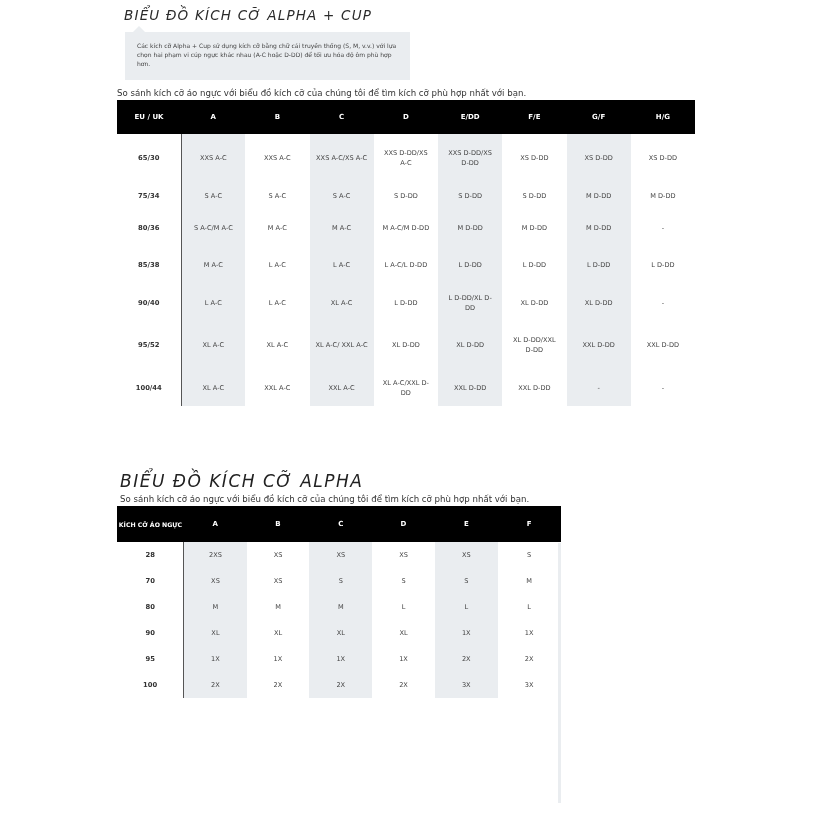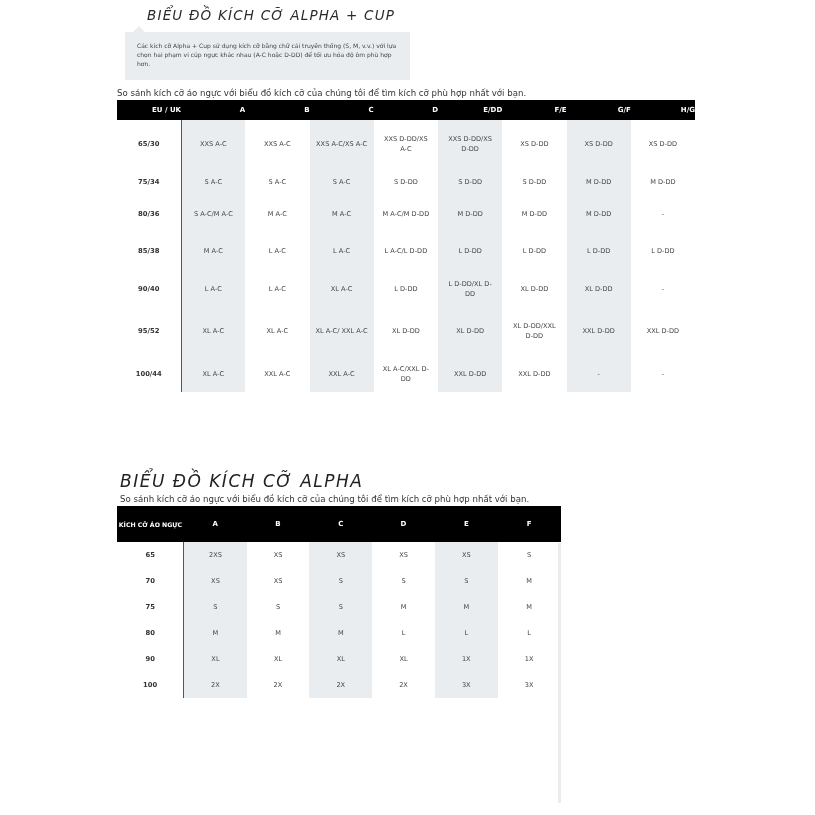--- a/index.html
+++ b/index.html
@@ -1,31 +1,31 @@
 <!DOCTYPE html>
 <html><head>
 <meta charset="utf-8">
 <style>
   html, body { margin: 0; padding: 0; background: #ffffff; }
   body { width: 815px; height: 815px; position: relative; overflow: hidden; font-family: "DejaVu Sans", sans-serif; color: #333; }
 
-  .title1 { position: absolute; left: 124px; top: 7px; font-size: 13.5px; font-style: italic; letter-spacing: 1.2px; color: #2b2b2b; font-family: "DejaVu Sans", sans-serif; margin-left: 23px; }
+  .title1 { position: absolute; left: 124px; top: 7px; font-size: 13.5px; font-style: italic; letter-spacing: 1.2px; color: #2b2b2b; font-family: "DejaVu Sans", sans-serif; }
   .infobox { position: absolute; left: 125px; top: 32px; width: 285px; height: 48px; background: #eaedf0; box-sizing: border-box; padding: 9px 12px; font-size: 6px; line-height: 9px; color: #444; }
   .infobox::before { content: ""; position: absolute; left: 8px; top: -6px; border-left: 6px solid transparent; border-right: 6px solid transparent; border-bottom: 6px solid #eaedf0; }
 
   .sub1 { position: absolute; left: 117px; top: 88px; font-size: 8.6px; color: #333; white-space: nowrap; }
 
   table { border-collapse: collapse; position: absolute; table-layout: fixed; }
   th { background: #000; color: #fff; font-weight: bold; font-size: 7px; text-align: center; padding: 0; }
   td { font-size: 6.6px; color: #444; text-align: center; padding: 0 6px; line-height: 10px; }
   td.rowhead { font-weight: bold; color: #333; border-right: 1px solid #555; font-size: 6.8px; }
   td.shade { background: #eaedf0; }
 
   #t1 { left: 117px; top: 100px; width: 578px; }
-  #t1 th { height: 20px; text-align: right; }
+  #t1 th { height: 34px; }
   #t1 col.c0 { width: 64px; }
   #t1 col.cn { width: 64.25px; }
 
   .title2 { position: absolute; left: 120px; top: 471px; font-size: 17px; font-style: italic; letter-spacing: 1.5px; color: #222; }
   .sub2 { position: absolute; left: 120px; top: 494px; font-size: 8.6px; color: #333; white-space: nowrap; }
 
   #t2 { left: 117px; top: 506px; width: 444px; }
   #t2 th { height: 36px; }
   #t2 th.rh { font-size: 6.2px; line-height: 9px; }
   #t2 td { height: 26px; }
@@ -165,65 +165,65 @@
         <th>A</th>
         <th>B</th>
         <th>C</th>
         <th>D</th>
         <th>E</th>
         <th>F</th>
       </tr>
     </thead>
   <tbody id="t2-body">
       <tr>
-        <td class="rowhead">65</td>
+        <td class="rowhead">28</td>
         <td class="shade">2XS</td>
         <td>XS</td>
         <td class="shade">XS</td>
         <td>XS</td>
         <td class="shade">XS</td>
         <td>S</td>
       </tr>
       <tr>
         <td class="rowhead">70</td>
         <td class="shade">XS</td>
         <td>XS</td>
         <td class="shade">S</td>
         <td>S</td>
         <td class="shade">S</td>
         <td>M</td>
       </tr>
       <tr>
-        <td class="rowhead">75</td>
-        <td class="shade">S</td>
-        <td>S</td>
-        <td class="shade">S</td>
-        <td>M</td>
-        <td class="shade">M</td>
-        <td>M</td>
-      </tr>
-      <tr>
         <td class="rowhead">80</td>
         <td class="shade">M</td>
         <td>M</td>
         <td class="shade">M</td>
         <td>L</td>
         <td class="shade">L</td>
         <td>L</td>
       </tr>
       <tr>
         <td class="rowhead">90</td>
         <td class="shade">XL</td>
         <td>XL</td>
         <td class="shade">XL</td>
         <td>XL</td>
         <td class="shade">1X</td>
         <td>1X</td>
       </tr>
       <tr>
+        <td class="rowhead">95</td>
+        <td class="shade">1X</td>
+        <td>1X</td>
+        <td class="shade">1X</td>
+        <td>1X</td>
+        <td class="shade">2X</td>
+        <td>2X</td>
+      </tr>
+      <tr>
         <td class="rowhead">100</td>
         <td class="shade">2X</td>
         <td>2X</td>
         <td class="shade">2X</td>
         <td>2X</td>
         <td class="shade">3X</td>
         <td>3X</td>
       </tr>
     </tbody>
 </table>

